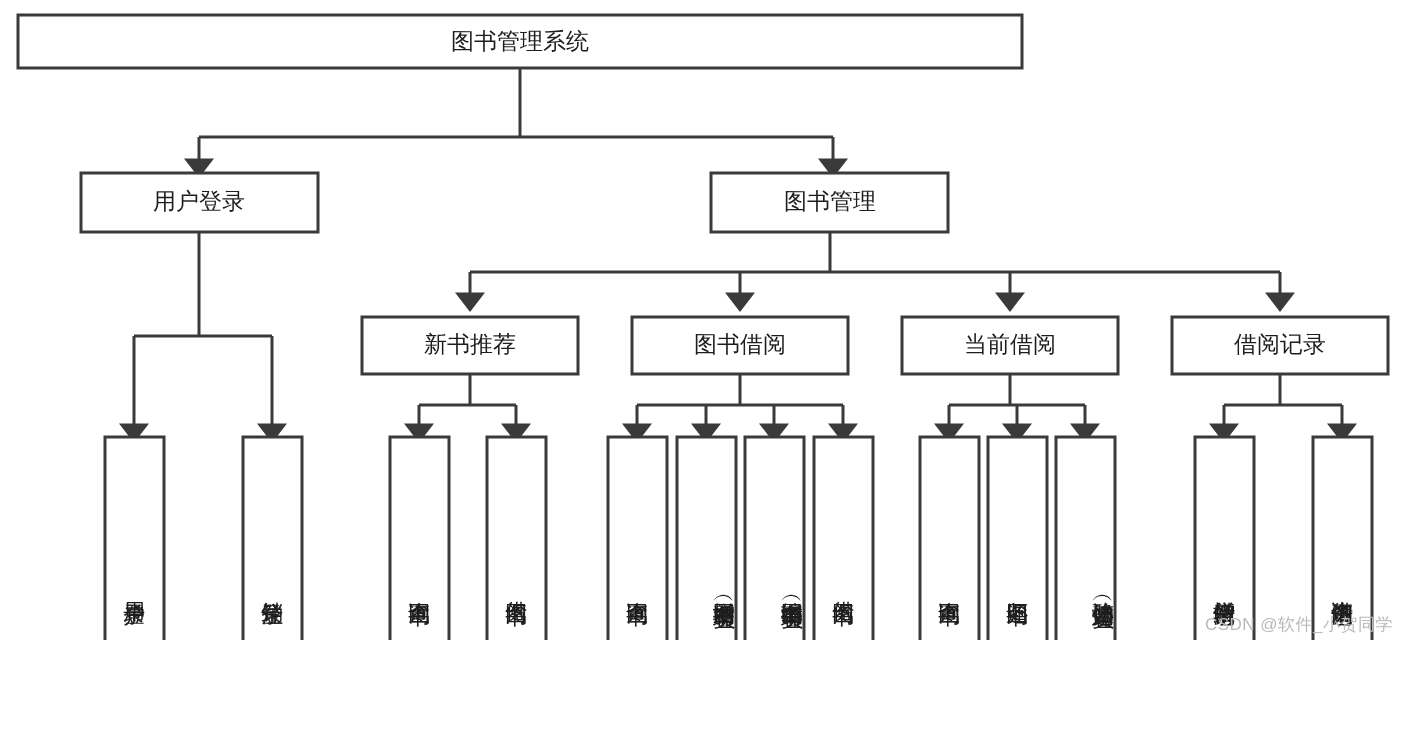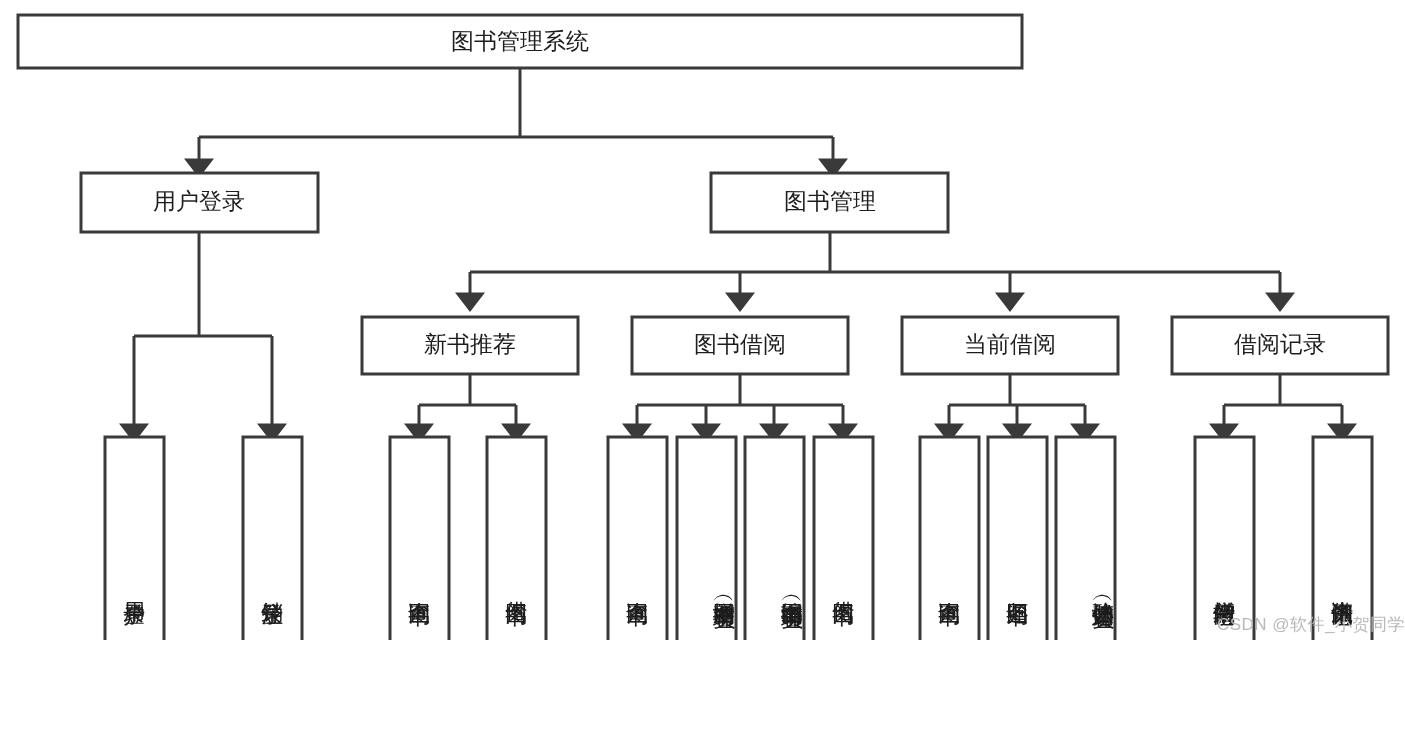--- a/index.html
+++ b/index.html
@@ -51,21 +51,21 @@
     font-family: "Liberation Sans", "DejaVu Sans", sans-serif;
     font-size: 22px;
     line-height: 1.06;
     color: #1d1d1d;
     letter-spacing: 1px;
     white-space: nowrap;
     pointer-events: none;
   }
   .watermark {
     position: absolute;
-    right: 0;
+    right: 12px;
     bottom: 4px;
     font-family: "Liberation Sans", "DejaVu Sans", sans-serif;
     font-size: 17px;
     color: #b9b9b9;
     letter-spacing: 0.5px;
     white-space: nowrap;
   }
 </style>
 </head>
 <body>

